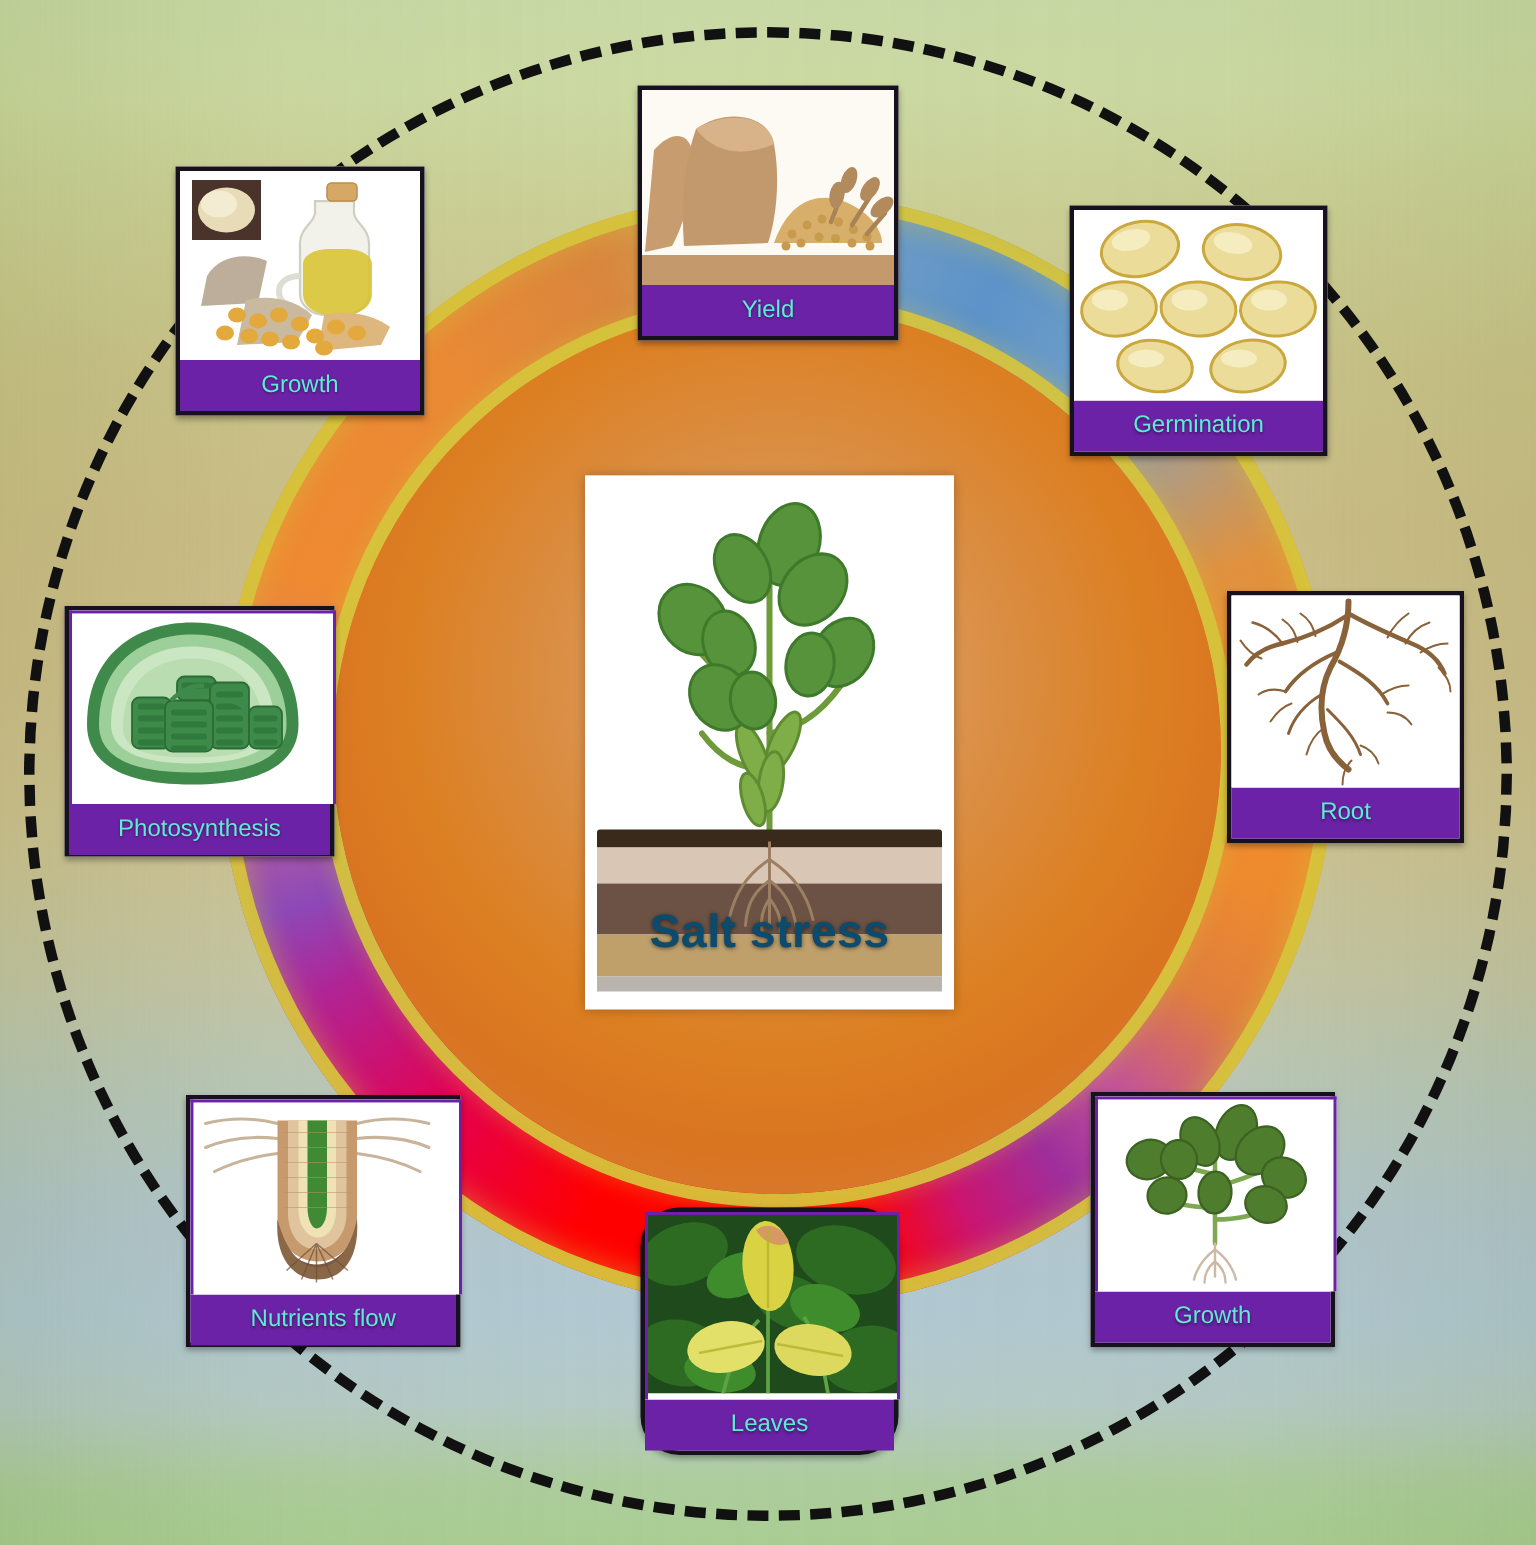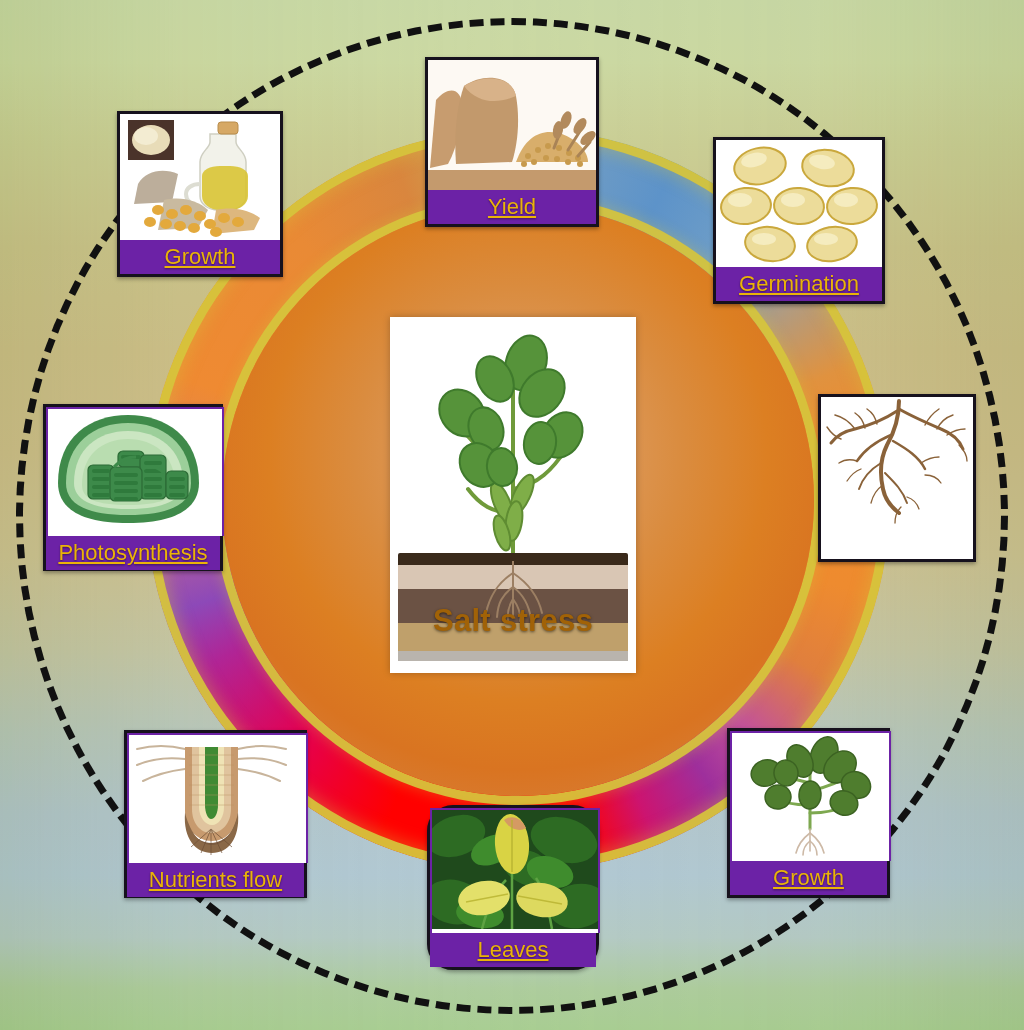--- a/index.html
+++ b/index.html
@@ -161,21 +161,21 @@
   }
   .soil .l1 { position:absolute; left:0; right:0; top:0;    height:12px; background:#3a2a1b; border-radius:2px 2px 0 0;}
   .soil .l2 { position:absolute; left:0; right:0; top:12px; height:24px; background:#d9c6b4;}
   .soil .l3 { position:absolute; left:0; right:0; top:36px; height:34px; background:#6b5244;}
   .soil .l4 { position:absolute; left:0; right:0; top:70px; height:28px; background:#bfa06b;}
   .soil .l5 { position:absolute; left:0; right:0; top:98px; height:10px; background:#b9b4ad;}
   .salt-label {
     position: absolute;
     left: 0; right: 0; bottom: 34px;
     text-align: center;
-    color: #a16207;
+    color: #0c4a6e;
     font-size: 31px;
     font-weight: bold;
     letter-spacing: .3px;
     text-shadow: 0 1px 3px rgba(0,0,0,.55);
   }
 
   
   .node {
     position: absolute;
     background: #ffffff;
@@ -184,29 +184,28 @@
     box-shadow: 0 2px 4px rgba(0,0,0,.35);
   }
   .node .thumb {
     position: relative;
     width: 100%;
     background: #ffffff;
     overflow: hidden;
   }
   .node .caption {
     background: #6c22a6;
-    color: #eab308;
-    font-size: 22px;
+    color: #5eead4;
+    font-size: 16px;
     text-align: center;
     line-height: 34px;
     height: 34px;
     white-space: nowrap;
     overflow: hidden;
     text-shadow: 0 1px 2px rgba(0,0,0,.45);
-    text-decoration: underline;
   }
   .node.inset .thumb { border: 2px solid #6c22a6; border-bottom: none; }
 
   svg { display:block; }
 </style>
 </head>
 <body>
 
 <div id="stage">
 
@@ -393,20 +392,21 @@
           <path d="M40 72 C 34 74, 30 78, 26 84" stroke-width="1.3"></path>
           <path d="M100 66 C 106 62, 112 60, 118 60" stroke-width="1.4"></path>
           <path d="M104 78 C 110 78, 116 80, 120 86" stroke-width="1.3"></path>
           <path d="M86 100 C 92 102, 96 106, 98 112" stroke-width="1.3"></path>
           <path d="M80 110 C 76 114, 74 120, 74 126" stroke-width="1.3"></path>
           <path d="M62 88 C 56 92, 52 98, 50 106" stroke-width="1.3"></path>
           <path d="M138 48 C 142 52, 146 58, 146 64" stroke-width="1.3"></path>
         </g>
       </svg>
     </div>
+    <div class="caption">Root</div>
   </div>
 
   <div class="node inset" style="left:727px; top:728px; width:163px; height:170px;">
     <div class="thumb" style="height:128px;">
       <svg width="153" height="124" viewBox="0 0 153 124">
         <rect x="0" y="0" width="153" height="124" fill="#fff"></rect>
         <g stroke="#7da84f" stroke-width="3" fill="none" stroke-linecap="round">
           <path d="M78 96 L78 30"></path>
           <path d="M78 50 C 60 46, 46 42, 34 34"></path>
           <path d="M78 58 C 96 54, 110 48, 122 40"></path>

